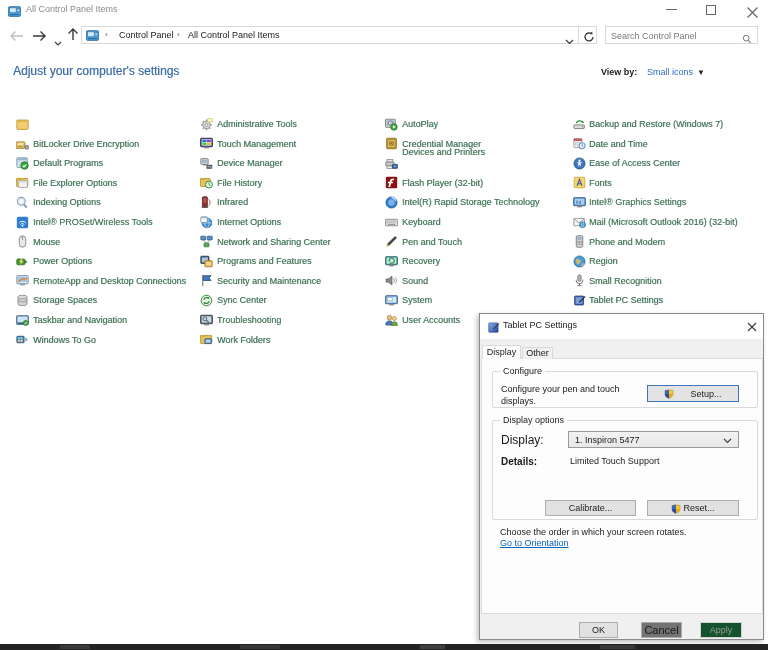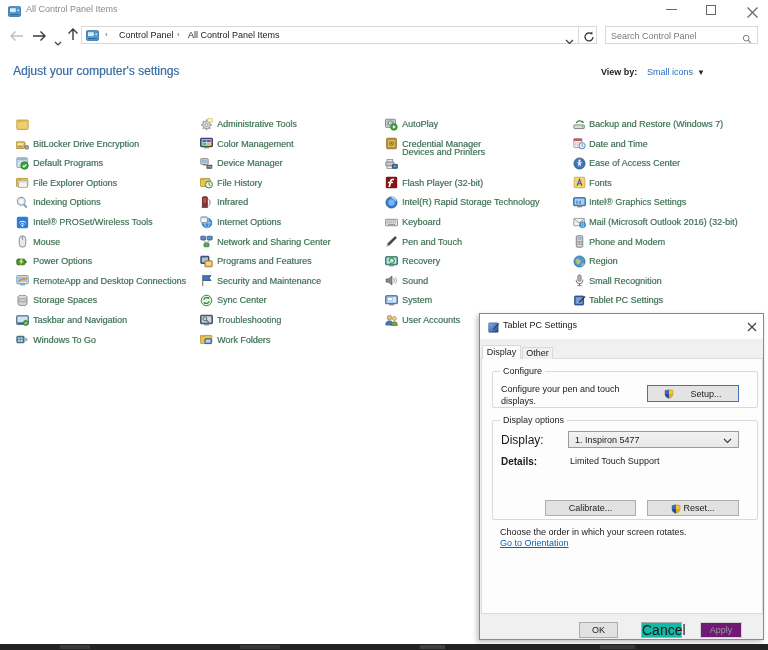--- a/index.html
+++ b/index.html
@@ -127,21 +127,21 @@
     <svg width="13" height="13" viewBox="0 0 16 16">
       <rect x="0.7" y="1.5" width="14.6" height="10.5" rx="1" fill="#3a3f6e" stroke="#23264a"></rect>
       <rect x="2" y="2.8" width="12" height="7.8" fill="#fff"></rect>
       <rect x="2.8" y="3.4" width="5" height="3" fill="#3a6ed0"></rect>
       <rect x="8.2" y="3.4" width="5" height="3" fill="#8a3ad0"></rect>
       <rect x="2.8" y="6.8" width="5" height="3" fill="#3ad05e"></rect>
       <rect x="8.2" y="6.8" width="5" height="3" fill="#d0c83a"></rect>
       <rect x="5" y="12" width="6" height="2" fill="#8a8a8a"></rect>
     </svg>
   </div>
-<div class="lbl" style="left:217px;top:138.6px">Color Management</div>
+<div class="lbl" style="left:217px;top:138.6px">Touch Management</div>
 <div class="ico" style="left:385px;top:137.1px">
     <svg width="13" height="13" viewBox="0 0 16 16">
       <rect x="2" y="1.5" width="12" height="13" rx="1" fill="#c8a23f" stroke="#8a6a1f"></rect>
       <rect x="3.5" y="3" width="9" height="10" fill="#e0c068" stroke="#a8822a"></rect>
       <circle cx="8" cy="8" r="2.6" fill="#c8a23f" stroke="#8a6a1f"></circle>
       <rect x="7.4" y="7.4" width="1.2" height="1.2" fill="#6e5213"></rect>
     </svg>
   </div>
 <div class="lbl" style="left:402px;top:138.6px">Credential Manager</div>
 <div class="ico" style="left:573px;top:137.1px">
@@ -571,15 +571,15 @@
           <path d="M8 8 h6.5 q-0.3 4.7 -6.5 7 z" fill="#e8a820"></path>
           <path d="M8 8 H1.5 q0.3 4.7 6.5 7 z" fill="#2a4a9e"></path>
         </svg></span>
       <span style="font-size:9px;color:#1a1a1a;">Reset...</span>
     </div>
 
   <div class="abs" style="left:20px;top:213px;font-size:9px;color:#1a1a1a;z-index:3;">Choose the order in which your screen rotates.</div>
   <div class="abs" style="left:20px;top:224px;font-size:9px;color:#0563c1;text-decoration:underline;z-index:3;">Go to Orientation</div>
 
   <div class="abs" style="left:99px;top:308px;width:39px;height:16px;background:#e1e1e1;border:1px solid #adadad;font-size:9px;color:#1a1a1a;text-align:center;line-height:14px;">OK</div>
-  <div class="abs" style="left:161px;top:308px;width:41px;height:16px;background:#14b8a6;border:1px solid #adadad;font-size:14px;color:#1a1a1a;text-align:center;line-height:14px;">Cancel</div>
-  <div class="abs" style="left:220px;top:308px;width:42px;height:16px;background:#701a75;border:1px solid #d3d3d3;font-size:9px;color:#9a9a9a;text-align:center;line-height:14px;">Apply</div>
+  <div class="abs" style="left:161px;top:308px;width:41px;height:16px;background:#737373;border:1px solid #adadad;font-size:11px;color:#1a1a1a;text-align:center;line-height:14px;">Cancel</div>
+  <div class="abs" style="left:220px;top:308px;width:42px;height:16px;background:#14532d;border:1px solid #d3d3d3;font-size:9px;color:#9a9a9a;text-align:center;line-height:14px;">Apply</div>
 </div>
 
 </body></html>

